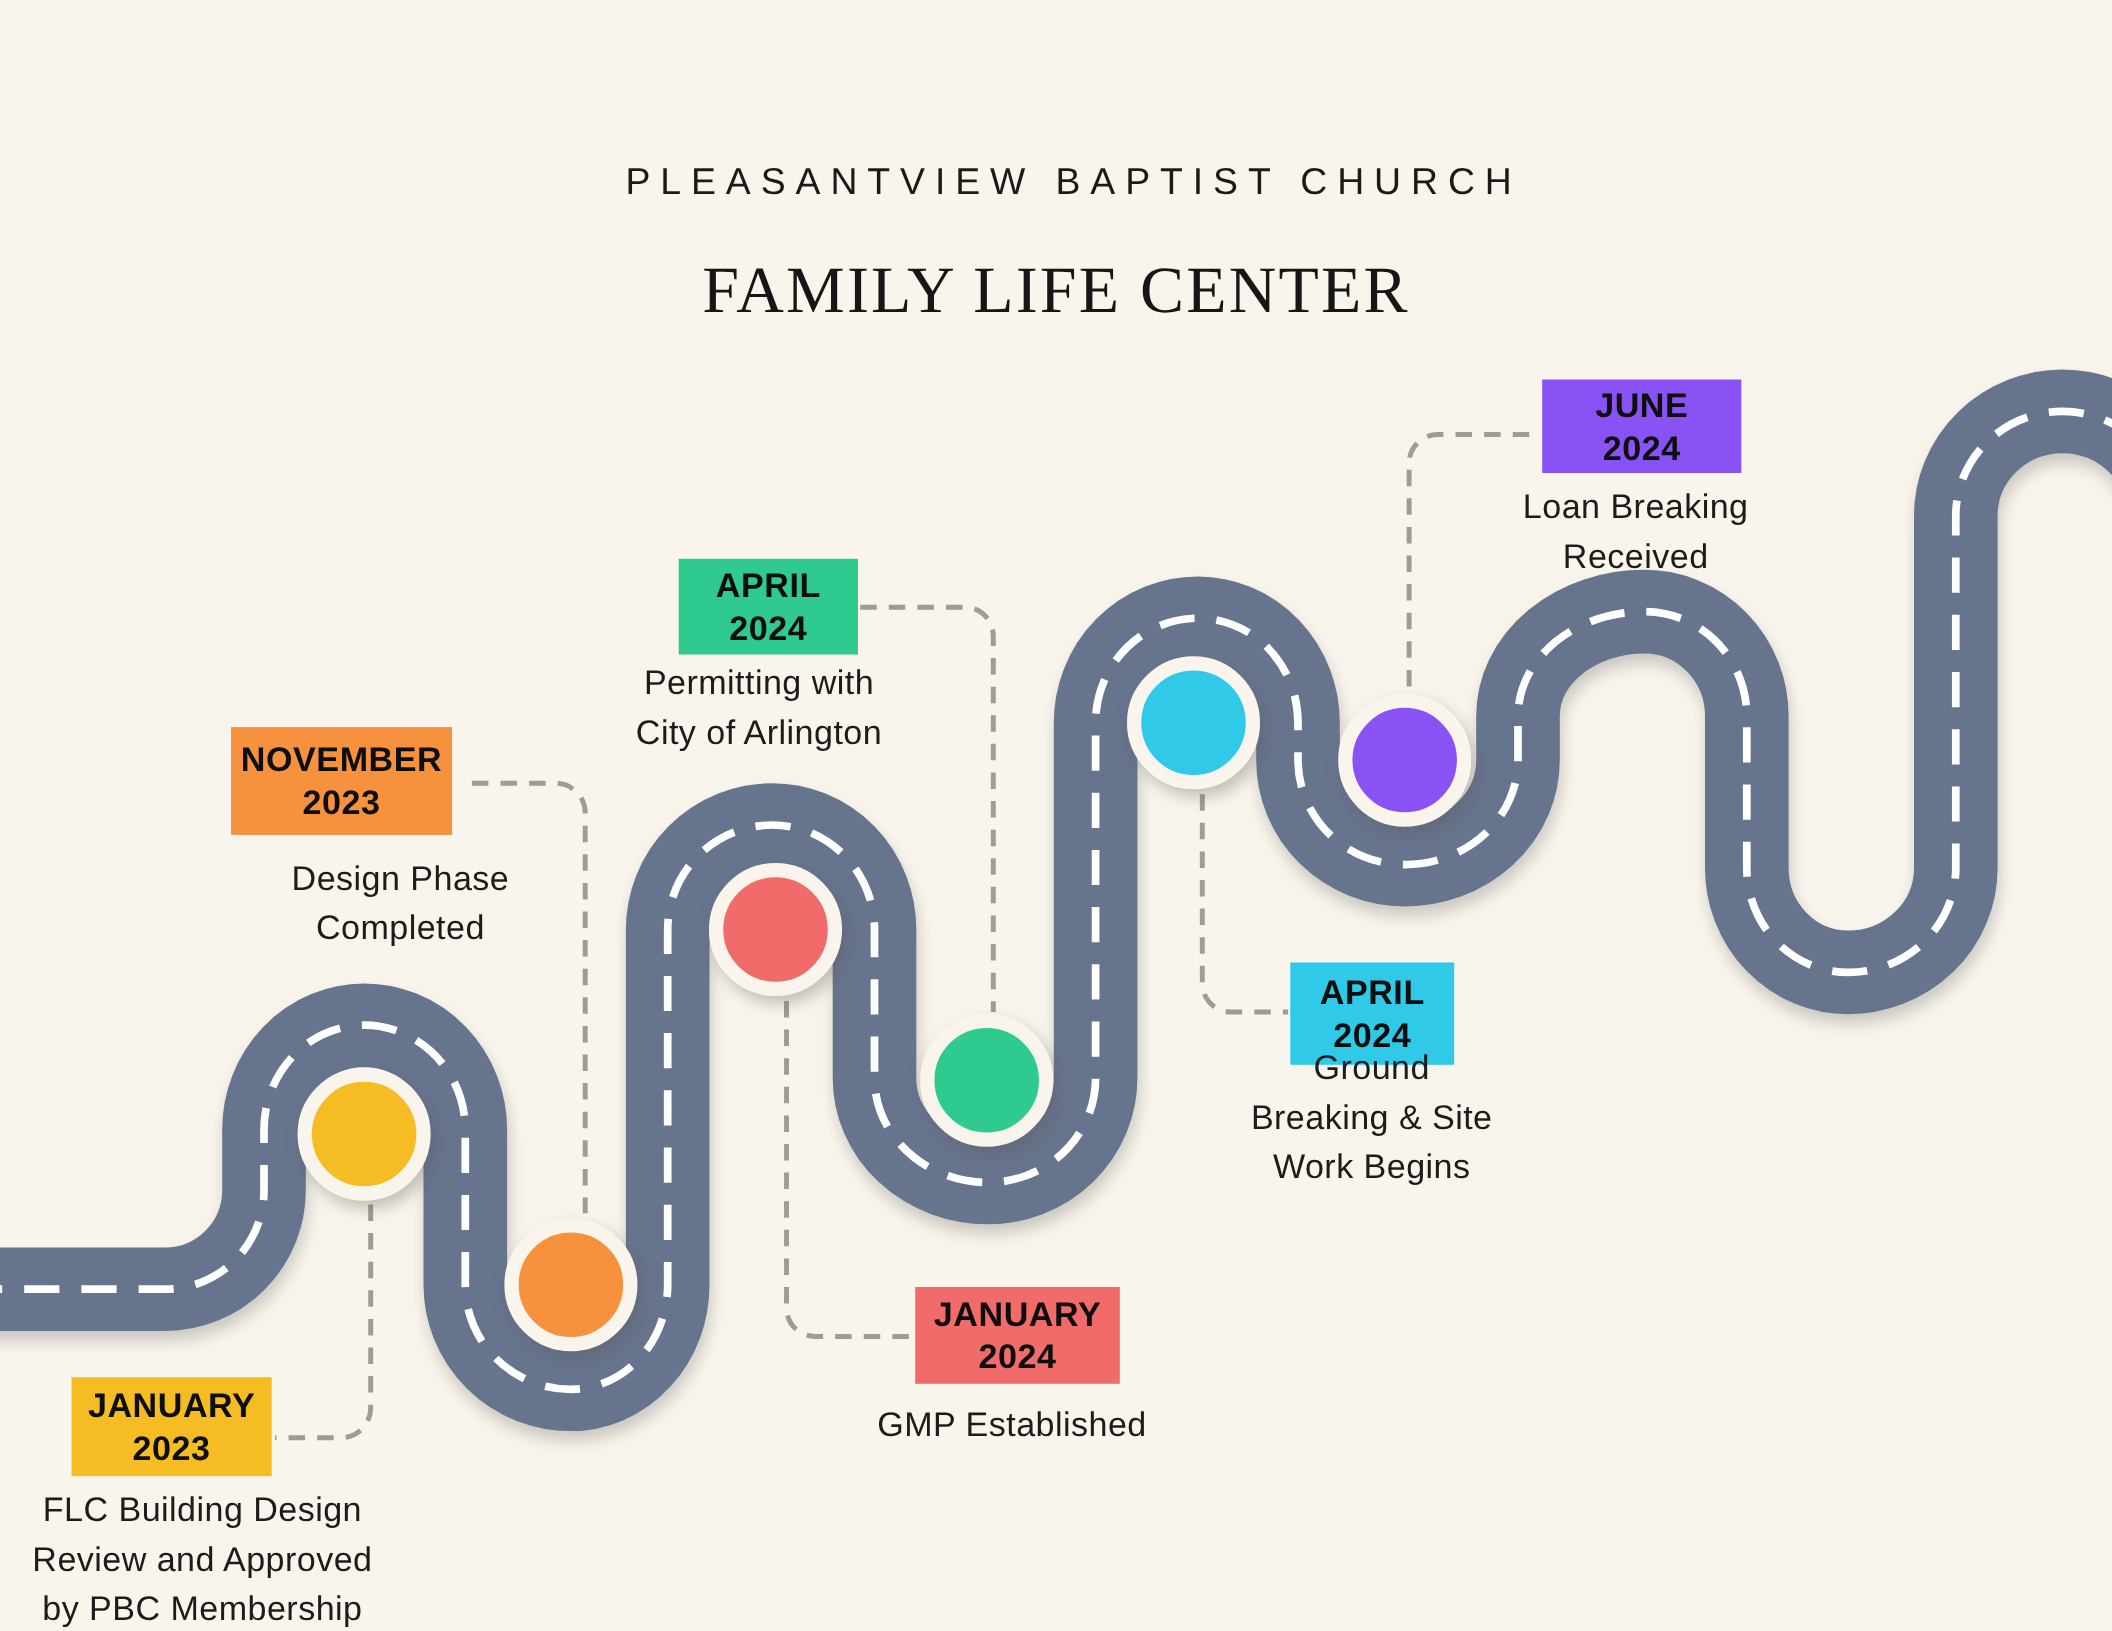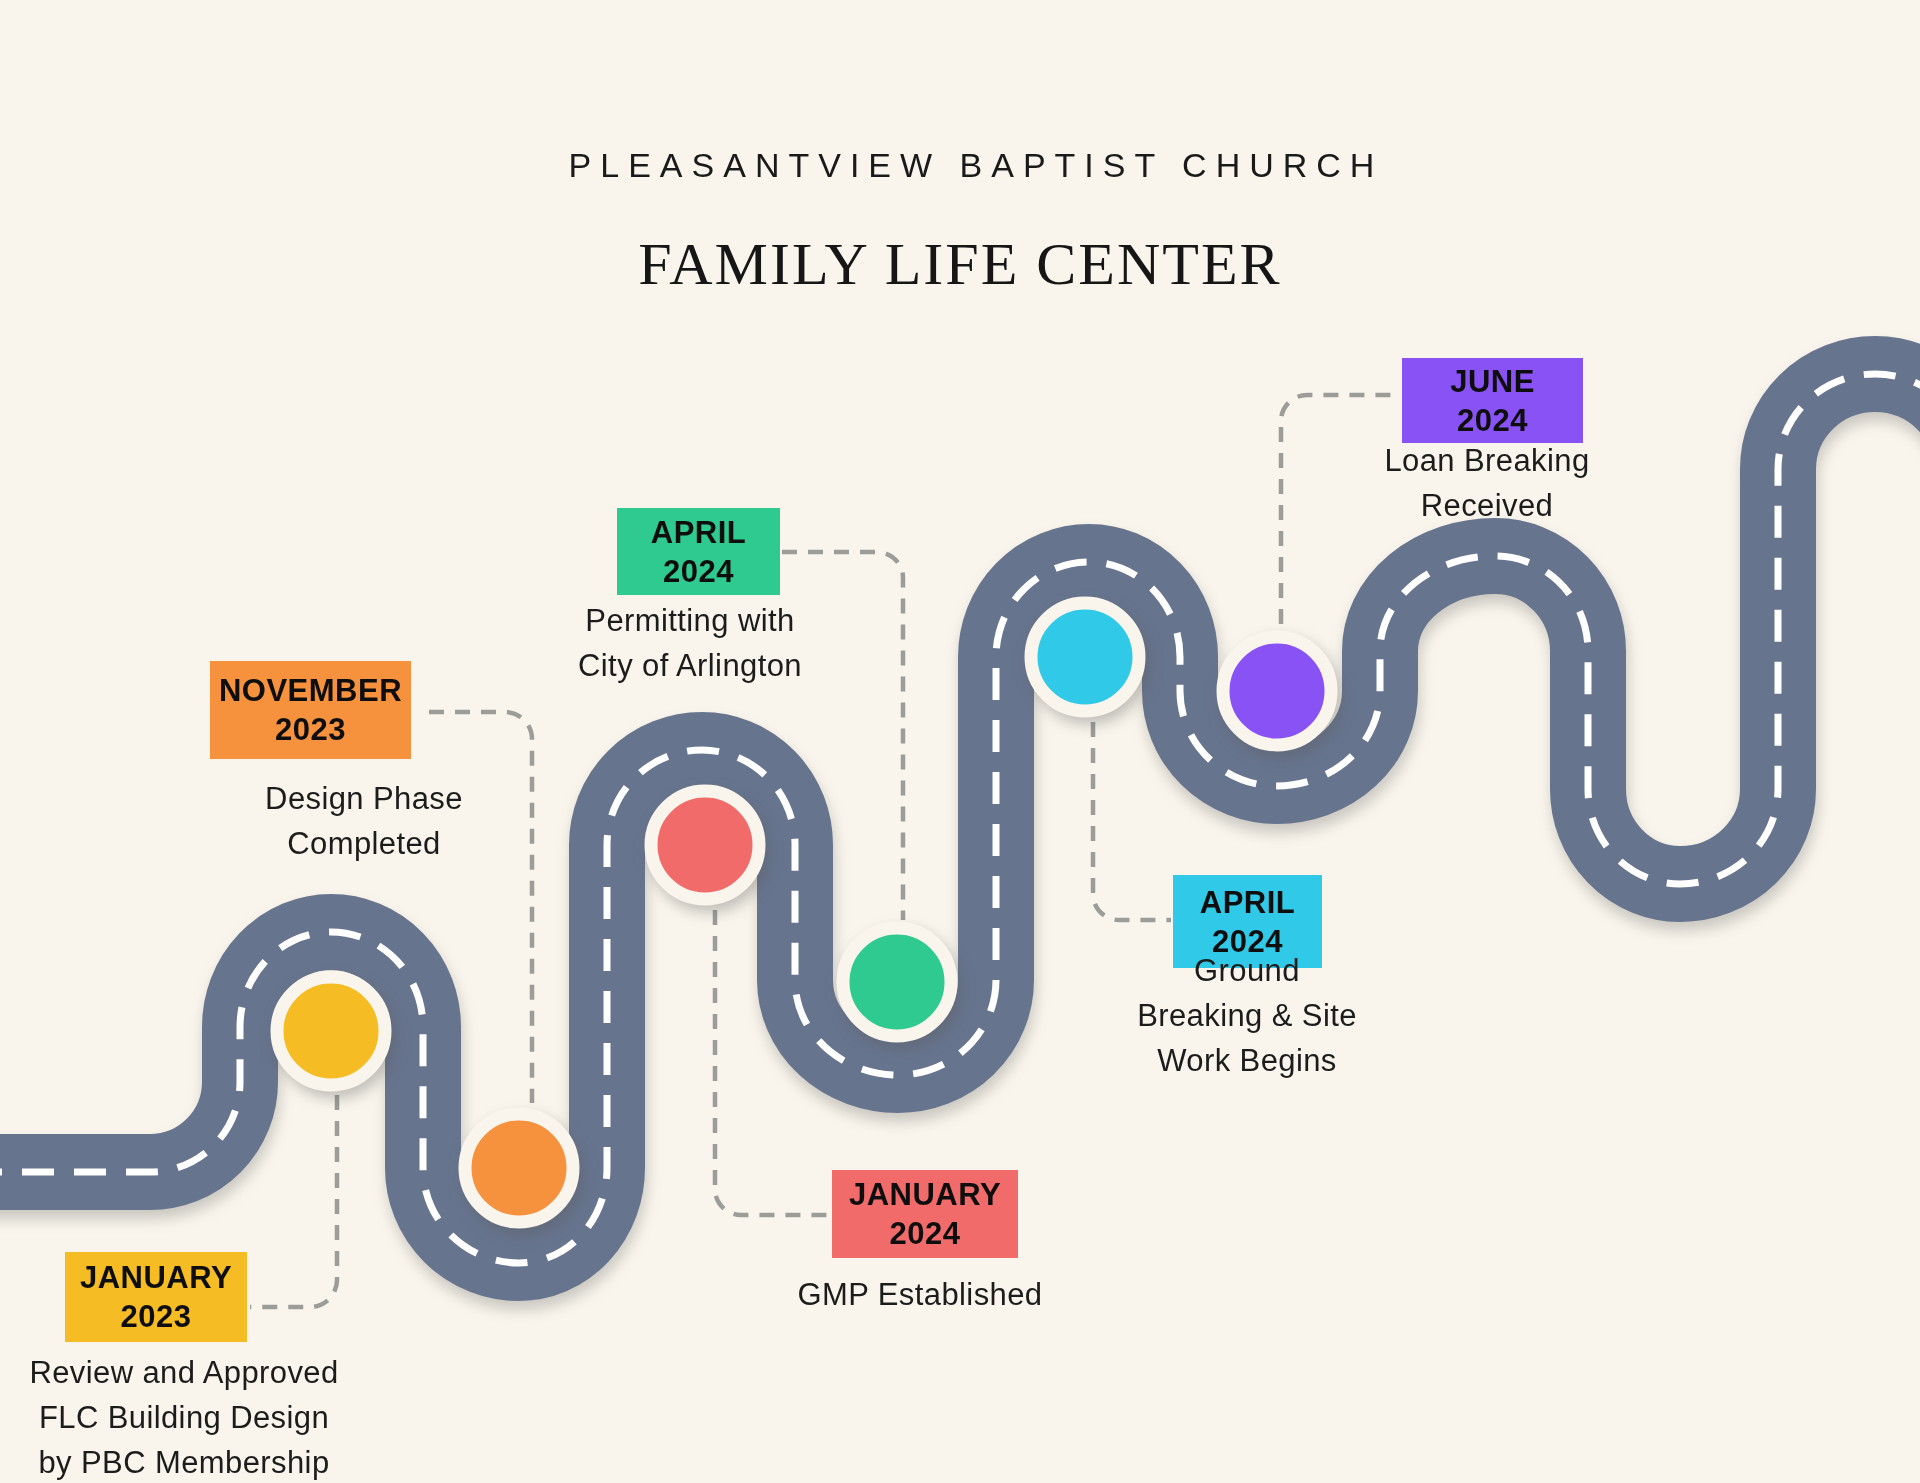--- a/index.html
+++ b/index.html
@@ -94,22 +94,22 @@
         <circle class="dot" cx="1277" cy="691" r="54" fill="#8952F5" stroke="#F9F5EC"></circle>
       </g>
   </svg>
 
   <div id="labels">
       <div class="date-box" style="left: 65px; top: 1252px; width: 182px; height: 90px; background: rgb(245, 189, 35);">
         <div>JANUARY</div>
         <div>2023</div>
       </div>
       <div class="milestone-desc" style="left: 184px; top: 1350px;">
+        <div>FLC Building Design</div>
         <div>Review and Approved</div>
-        <div>FLC Building Design</div>
         <div>by PBC Membership</div>
       </div>
       <div class="date-box" style="left: 210px; top: 661px; width: 201px; height: 98px; background: rgb(246, 145, 61);">
         <div>NOVEMBER</div>
         <div>2023</div>
       </div>
       <div class="milestone-desc" style="left: 322px; top: 776px; margin-left: 42px;">
         <div>Design Phase</div>
         <div>Completed</div>
       </div>
@@ -130,21 +130,21 @@
       </div>
       <div class="date-box" style="left: 1173px; top: 875px; width: 149px; height: 93px; background: rgb(49, 201, 232);">
         <div>APRIL</div>
         <div>2024</div>
       </div>
       <div class="milestone-desc" style="left: 1247px; top: 948px;">
         <div>Ground</div>
         <div>Breaking &amp; Site</div>
         <div>Work Begins</div>
       </div>
-      <div class="date-box" style="left: 1402px; top: 358px; width: 181px; height: 85px; background: rgb(137, 82, 245);">
+      <div class="date-box" style="left: 1402px; top: 345px; width: 181px; height: 85px; background: rgb(137, 82, 245);">
         <div>JUNE</div>
         <div>2024</div>
       </div>
       <div class="milestone-desc" style="left: 1487px; top: 438px;">
         <div>Loan Breaking</div>
         <div>Received</div>
       </div>
     </div>
 
 </div>

